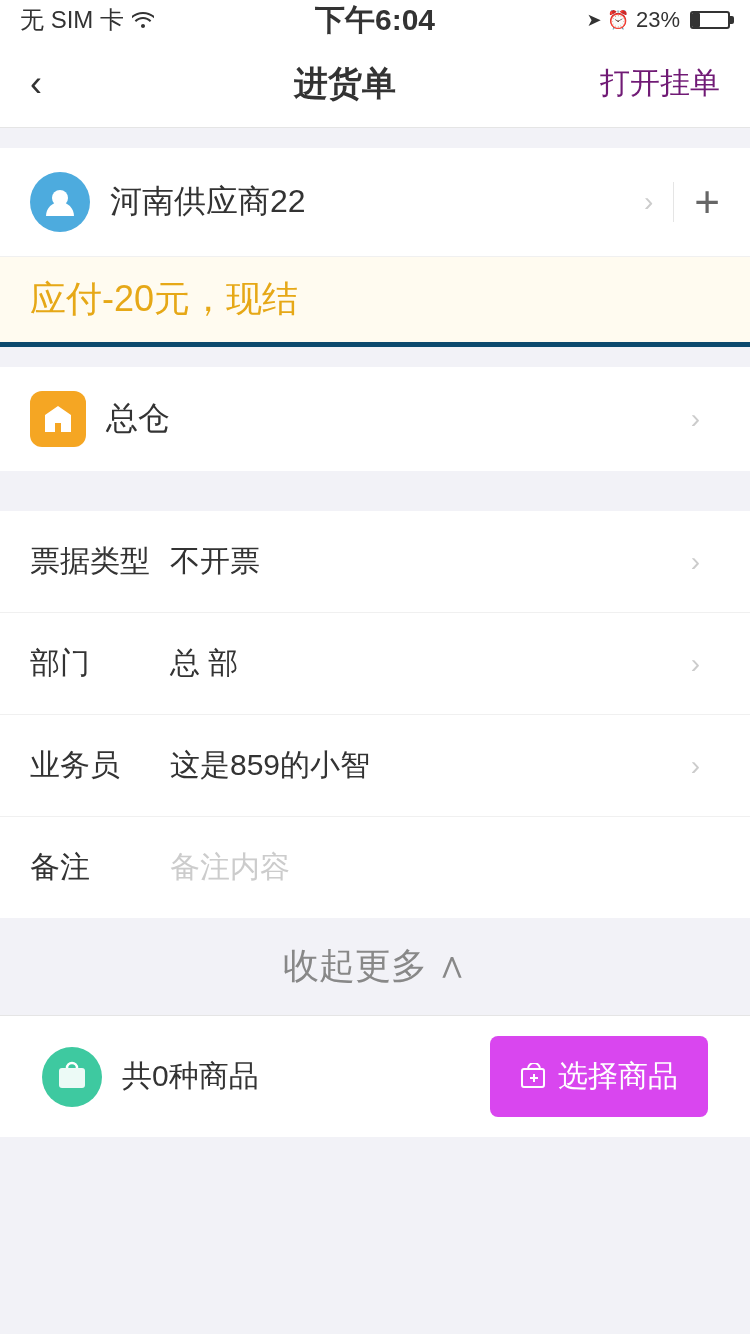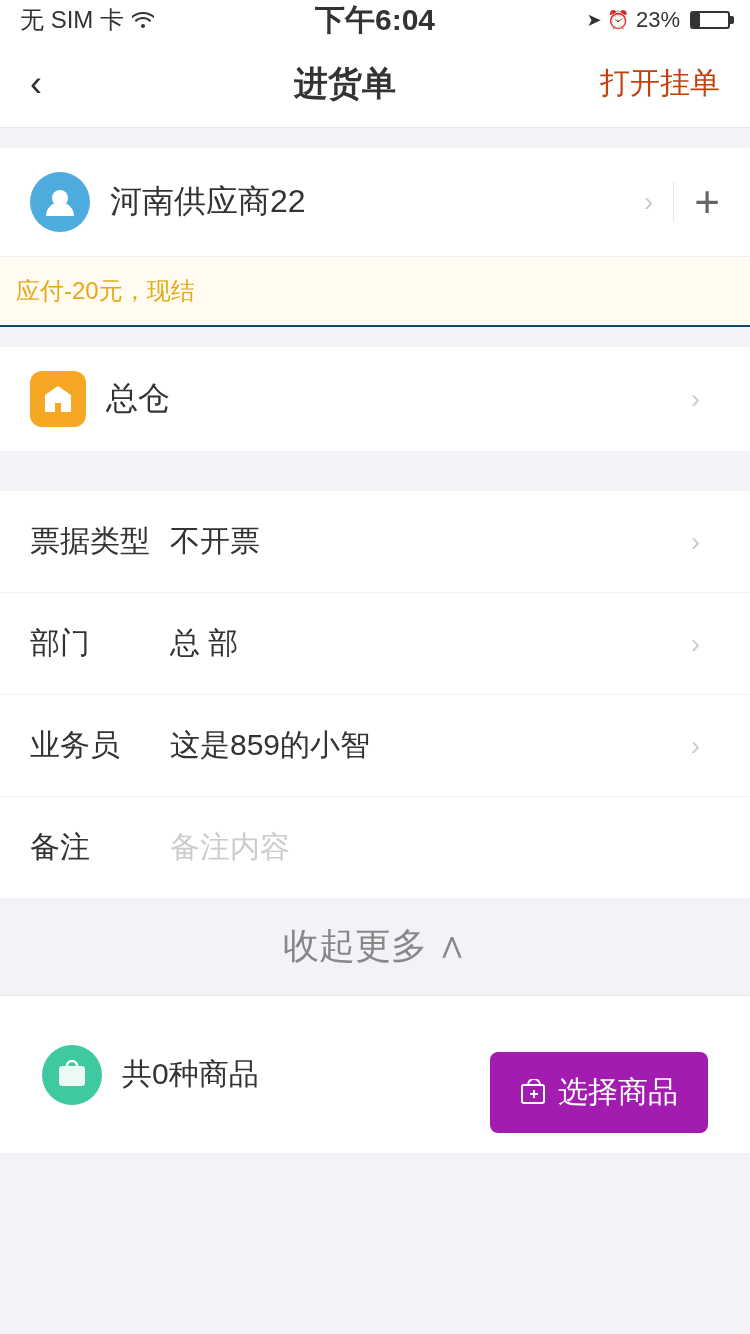--- a/index.html
+++ b/index.html
@@ -44,21 +44,21 @@
       cursor: pointer;
       width: 60px;
     }
     .nav-title {
       font-size: 34px;
       font-weight: 600;
       color: #333;
     }
     .nav-action {
       font-size: 30px;
-      color: #c2410c;
+      color: #701a75;
       cursor: pointer;
       font-family: Liberation Mono, monospace;
     }
 
     
     .section-gap {
       height: 20px;
       background: #f2f2f7;
     }
 
@@ -106,24 +106,24 @@
     .plus-btn {
       font-size: 44px;
       color: #666;
       cursor: pointer;
       font-weight: 300;
     }
 
     
     .notice-bar {
       background: #fffbf0;
-      padding: 18px 16px;
-      font-size: 24px;
+      padding: 18px 30px;
+      font-size: 36px;
       color: #e6a817;
-      border-bottom: 2px solid #0c4a6e;
+      border-bottom: 5px solid #0c4a6e;
     }
 
     
     .warehouse-row {
       display: flex;
       align-items: center;
       padding: 24px 30px;
       background: #fff;
     }
     .warehouse-icon-wrap {
@@ -204,31 +204,30 @@
       justify-content: center;
       margin-right: 20px;
       flex-shrink: 0;
     }
     .goods-count {
       flex: 1;
       font-size: 30px;
       color: #333;
     }
     .select-goods-btn {
-      background: #a21caf;
+      background: #d946ef;
       color: #fff;
       border: none;
       border-radius: 8px;
       padding: 20px 30px;
       font-size: 30px;
       display: flex;
       align-items: center;
       gap: 10px;
       cursor: pointer;
-      margin-top: 36px;
     }
     
     .battery {
       display: inline-block;
       width: 40px;
       height: 18px;
       border: 2px solid #333;
       border-radius: 3px;
       position: relative;
       margin-left: 4px;

